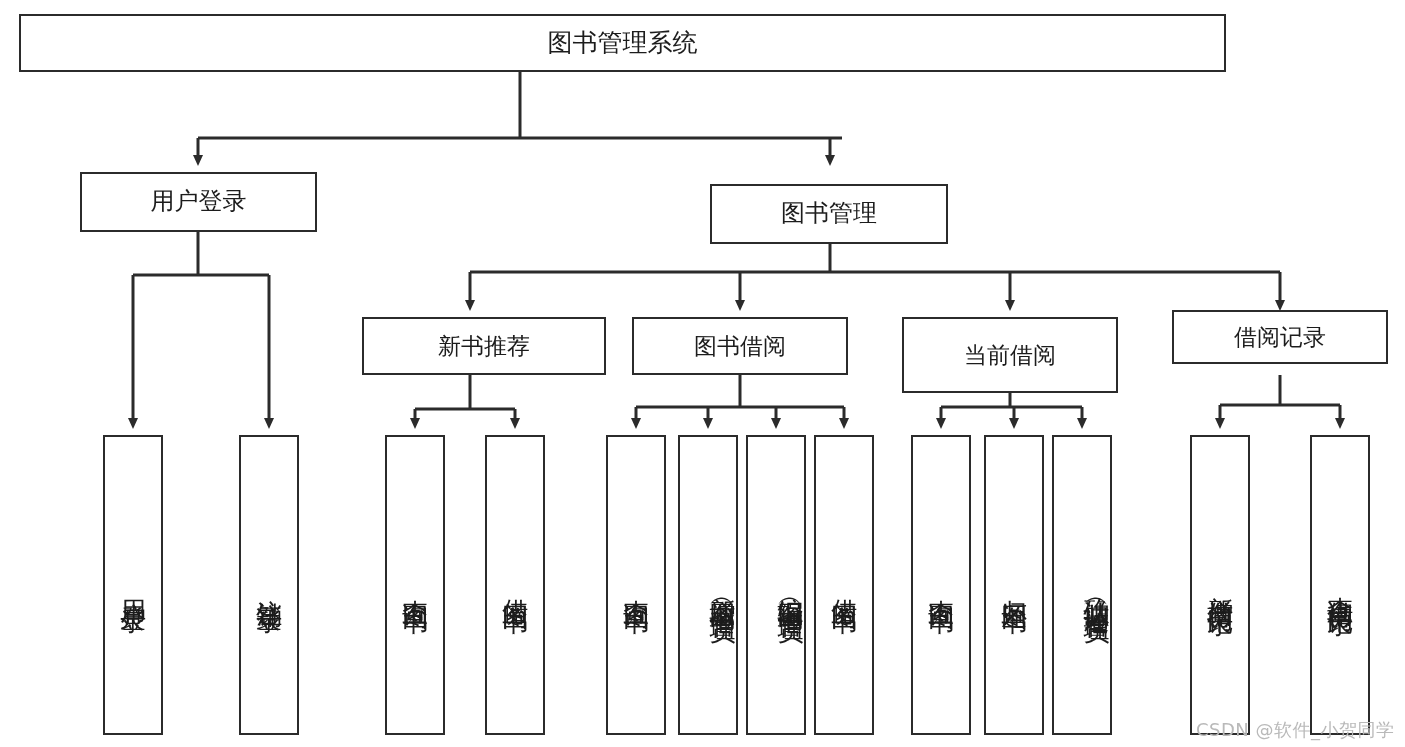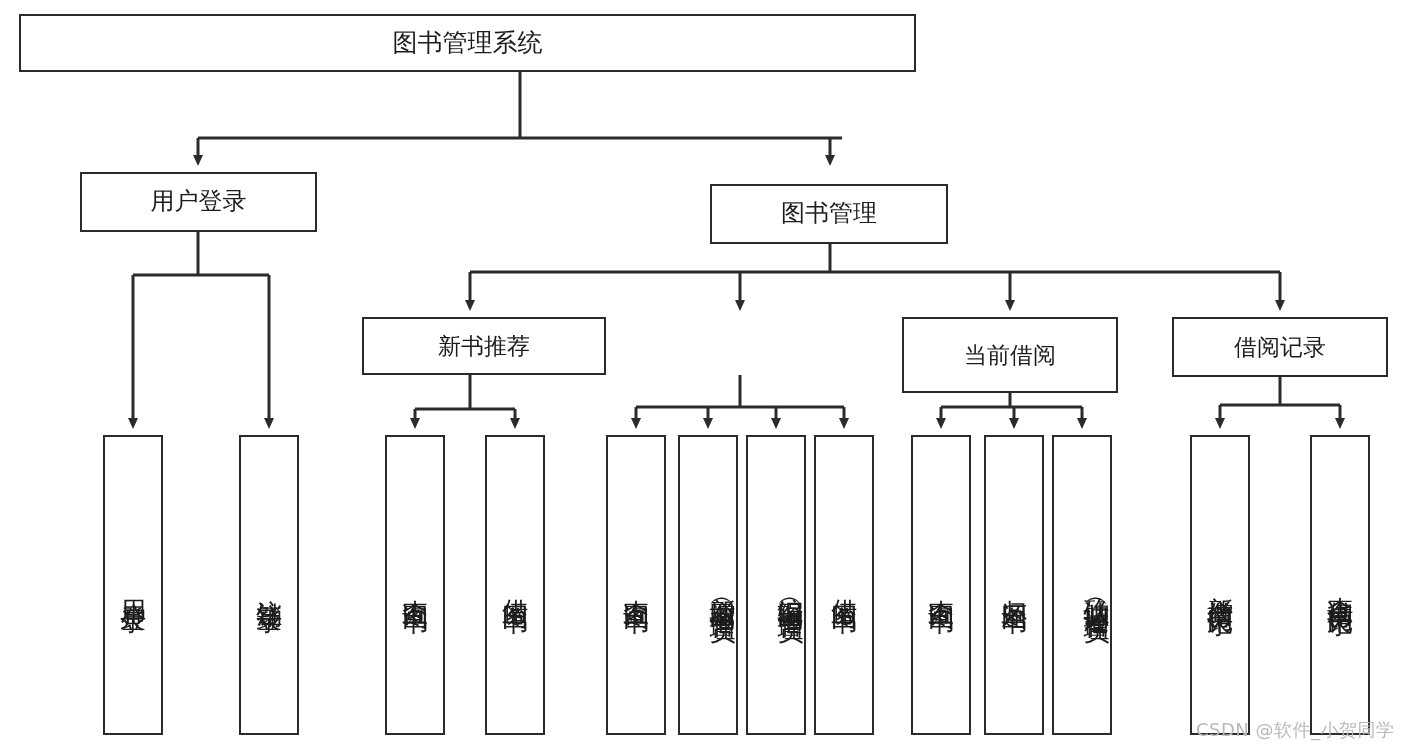--- a/index.html
+++ b/index.html
@@ -115,38 +115,41 @@
       <path d="M1014,407 L1014,419" marker-end="url(#arrow)"></path>
       <path d="M1082,407 L1082,419" marker-end="url(#arrow)"></path>
 
       <path d="M1280,375 L1280,405"></path>
       <path d="M1220,405 L1340,405"></path>
       <path d="M1220,405 L1220,419" marker-end="url(#arrow)"></path>
       <path d="M1340,405 L1340,419" marker-end="url(#arrow)"></path>
     </g>
   </svg>
 
-  <div class="node root" style="left:19px; top:14px; width:897px; height:58px;">
+  <div class="node root" style="left:19px; top:14px; width:1207px; height:58px;">
     <span>图书管理系统</span>
   </div>
 
   <div class="node level2" style="left:80px; top:172px; width:237px; height:60px;">
     <span>用户登录</span>
   </div>
   <div class="node level2" style="left:710px; top:172px; width:238px; height:60px;margin-top:12px;">
     <span>图书管理</span>
   </div>
 
   <div class="node level3" style="left:362px; top:317px; width:244px; height:58px;">
     <span>新书推荐</span>
   </div>
+  <div class="node level3" style="left:632px; top:317px; width:216px; height:58px;">
+    <span>图书借阅</span>
+  </div>
   <div class="node level3" style="left:902px; top:317px; width:216px; height:76px;">
     <span>当前借阅</span>
   </div>
-  <div class="node level3" style="left:1172px; top:317px; width:216px; height:60px;">
+  <div class="node level3" style="left:1172px; top:310px; width:216px; height:54px;">
     <span>借阅记录</span>
   </div>
 
   <div class="node leaf mid-align" style="left:103px; top:435px; width:60px; height:300px;">
     <span>用户登录</span>
   </div>
   <div class="node leaf mid-align" style="left:239px; top:435px; width:60px; height:300px;">
     <span>注销登录</span>
   </div>
 

